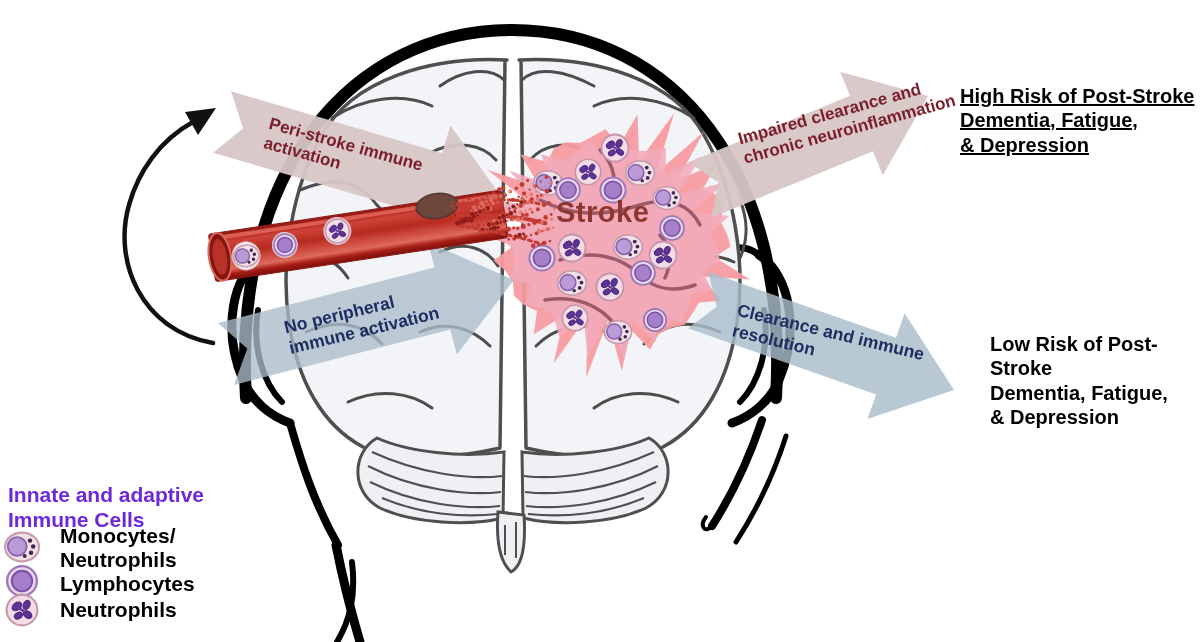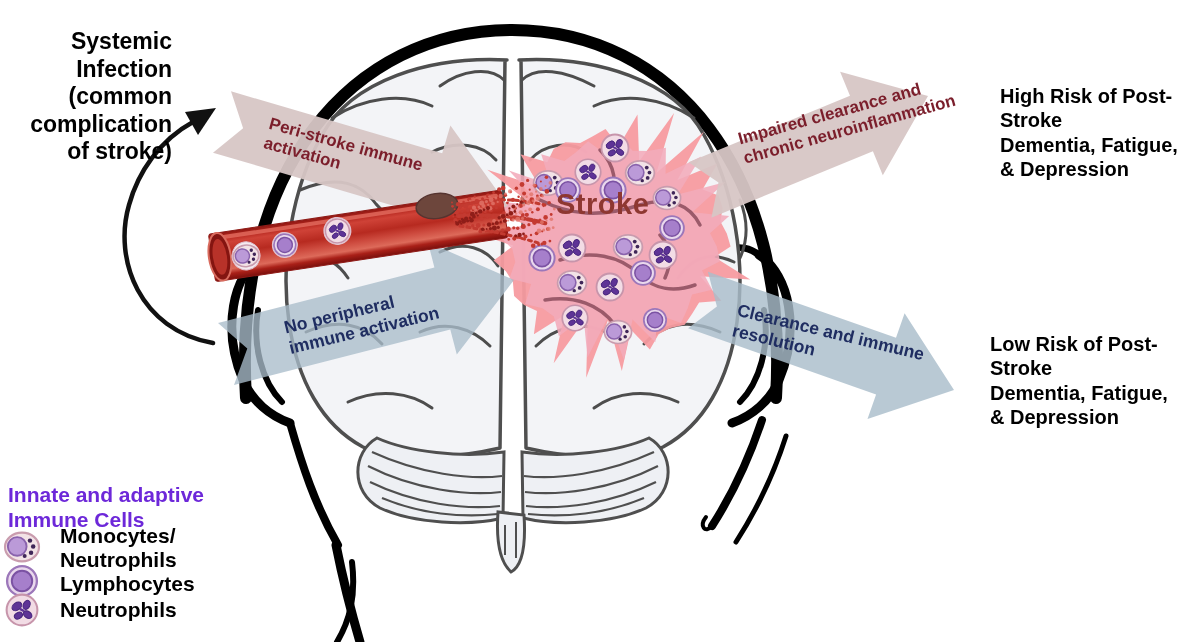--- a/index.html
+++ b/index.html
@@ -397,47 +397,42 @@
           <circle cx="462.2" cy="219.2" r="1.3"></circle>
         </g>
   </g>
 
   <g>
     <path d="M 213 343 C 140 330 113 260 129 205 C 138 172 160 140 193 122" fill="none" stroke="#111" stroke-width="4.5" stroke-linecap="round"></path>
     <polygon points="216,108 185,112 198,135" fill="#111"></polygon>
   </g>
 </svg>
 
-<div class="label sys" style="left:0px;top:28px;">Systemic
-Infection
-(common
-complication
-of stroke)</div>
 
 <div class="label a-pink" style="left:272px;top:114px;transform:rotate(15.5deg);">Peri-stroke immune
 activation</div>
 
 <div class="label a-pink" style="left:736px;top:130px;transform:rotate(-15.5deg);">Impaired clearance and
 chronic neuroinflammation</div>
 
-<div class="label risk" style="left:1000px;top:84px;">High Risk of Post-Stroke
+<div class="label risk" style="left:960px;top:84px;text-decoration:underline;">High Risk of Post-Stroke
 Dementia, Fatigue,
 &amp; Depression</div>
 
 <div class="label a-blue" style="left:282px;top:318px;transform:rotate(-13.5deg);">No peripheral
 immune activation</div>
 
 <div class="label a-blue" style="left:740px;top:300px;transform:rotate(13.5deg);">Clearance and immune
 resolution</div>
 
 <div class="label risk" style="left:990px;top:332px;">Low Risk of Post-Stroke
 Dementia, Fatigue,
 &amp; Depression</div>
 
-<div class="label stroke-t" style="left:556px;top:188px;">Stroke</div>
+<div class="label stroke-t" style="left:556px;top:196px;">Stroke</div>
 
 <div class="label leg-title" style="left:8px;top:483px;">Innate and adaptive
 Immune Cells</div>
 
 <svg class="licon" viewBox="-20 -20 40 40" style="left:3px;top:528px;width:38px;height:38px">
   <use href="#cell-monocyte" transform="scale(1.12)"></use>
 </svg>
 <div class="label leg-item" style="left:60px;top:524px;">Monocytes/
 Neutrophils</div>
 

